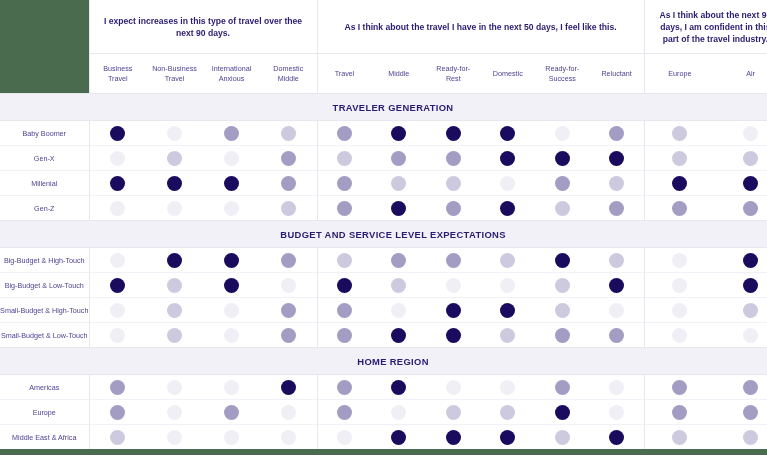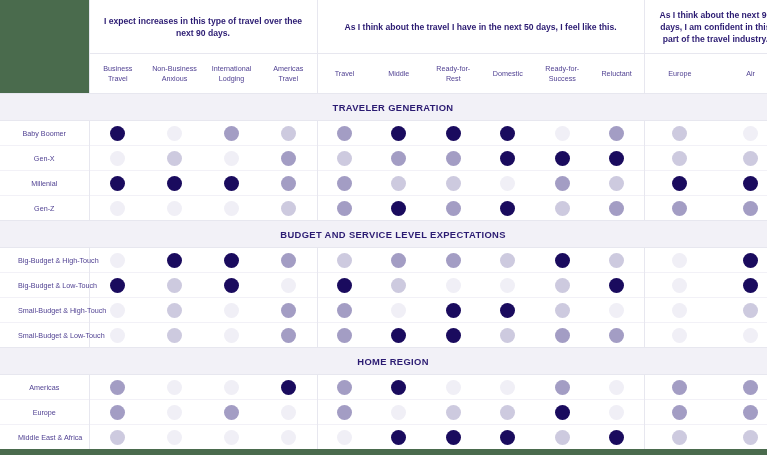--- a/index.html
+++ b/index.html
@@ -75,21 +75,21 @@
     border-bottom:1px solid #e7e7ef !important;
   }
 
   
   .rowlabel{
     text-align:center;
     font-size:7.2px;
     color:#4e3f91;
     height:24px;
     background:#ffffff;
-    padding:0 18px !important;
+    padding:0 0 !important;
     white-space:nowrap;
   }
   td.cell{
     height:24px;
     text-align:center;
     background:#ffffff;
   }
   td.cell.sep-l{border-left:1px solid #e7e7ef !important;}
   .dot{
     display:inline-block;
@@ -126,23 +126,23 @@
     <thead>
       <tr>
         <td class="grp corner-green"></td>
         <td class="grp sep-l" colspan="4">I expect increases in this type of travel over thee next 90 days.</td>
         <td class="grp sep-l" colspan="6">As I think about the travel I have in the next 50 days, I feel like this.</td>
         <td class="grp sep-l" colspan="2">As I think about the next 90 days, I am confident in this part of the travel industry.</td>
       </tr>
       <tr>
         <td class="sub corner-green headbottom"></td>
         <td class="sub sep-l headbottom">Business Travel</td>
-        <td class="sub headbottom">Non-Business Anxious</td>
-        <td class="sub headbottom">International Lodging</td>
-        <td class="sub headbottom">Americas Travel</td>
+        <td class="sub headbottom">Non-Business Travel</td>
+        <td class="sub headbottom">International Anxious</td>
+        <td class="sub headbottom">Domestic Middle</td>
         <td class="sub sep-l headbottom">Travel</td>
         <td class="sub headbottom">Middle</td>
         <td class="sub headbottom">Ready-for-Rest</td>
         <td class="sub headbottom">Domestic</td>
         <td class="sub headbottom">Ready-for-Success</td>
         <td class="sub headbottom">Reluctant</td>
         <td class="sub sep-l headbottom">Europe</td>
         <td class="sub headbottom">Air</td>
       </tr>
     </thead>

